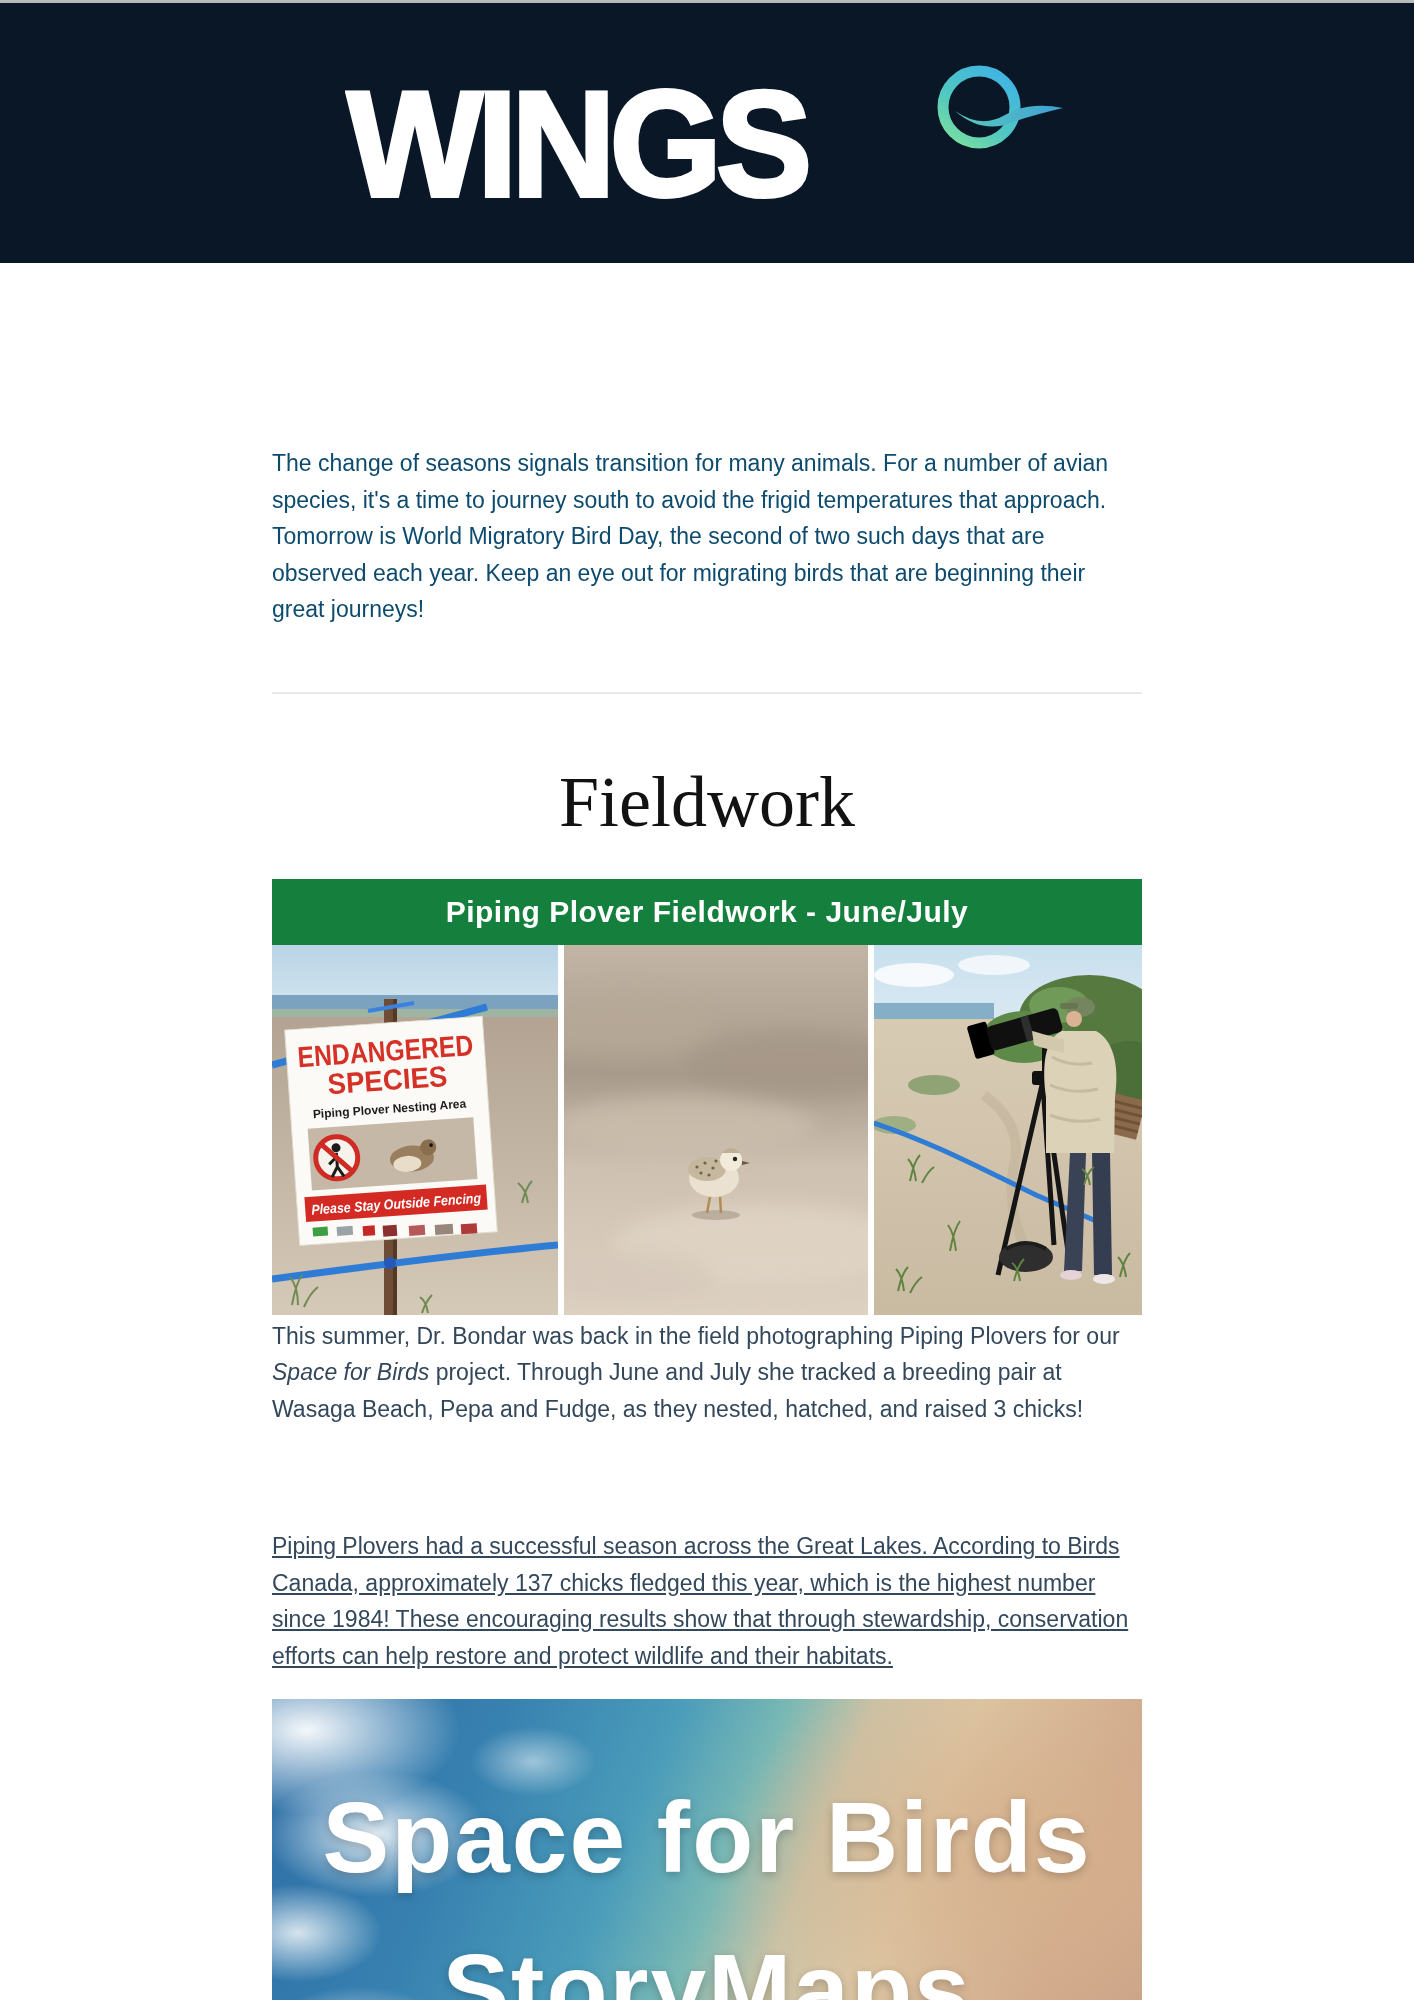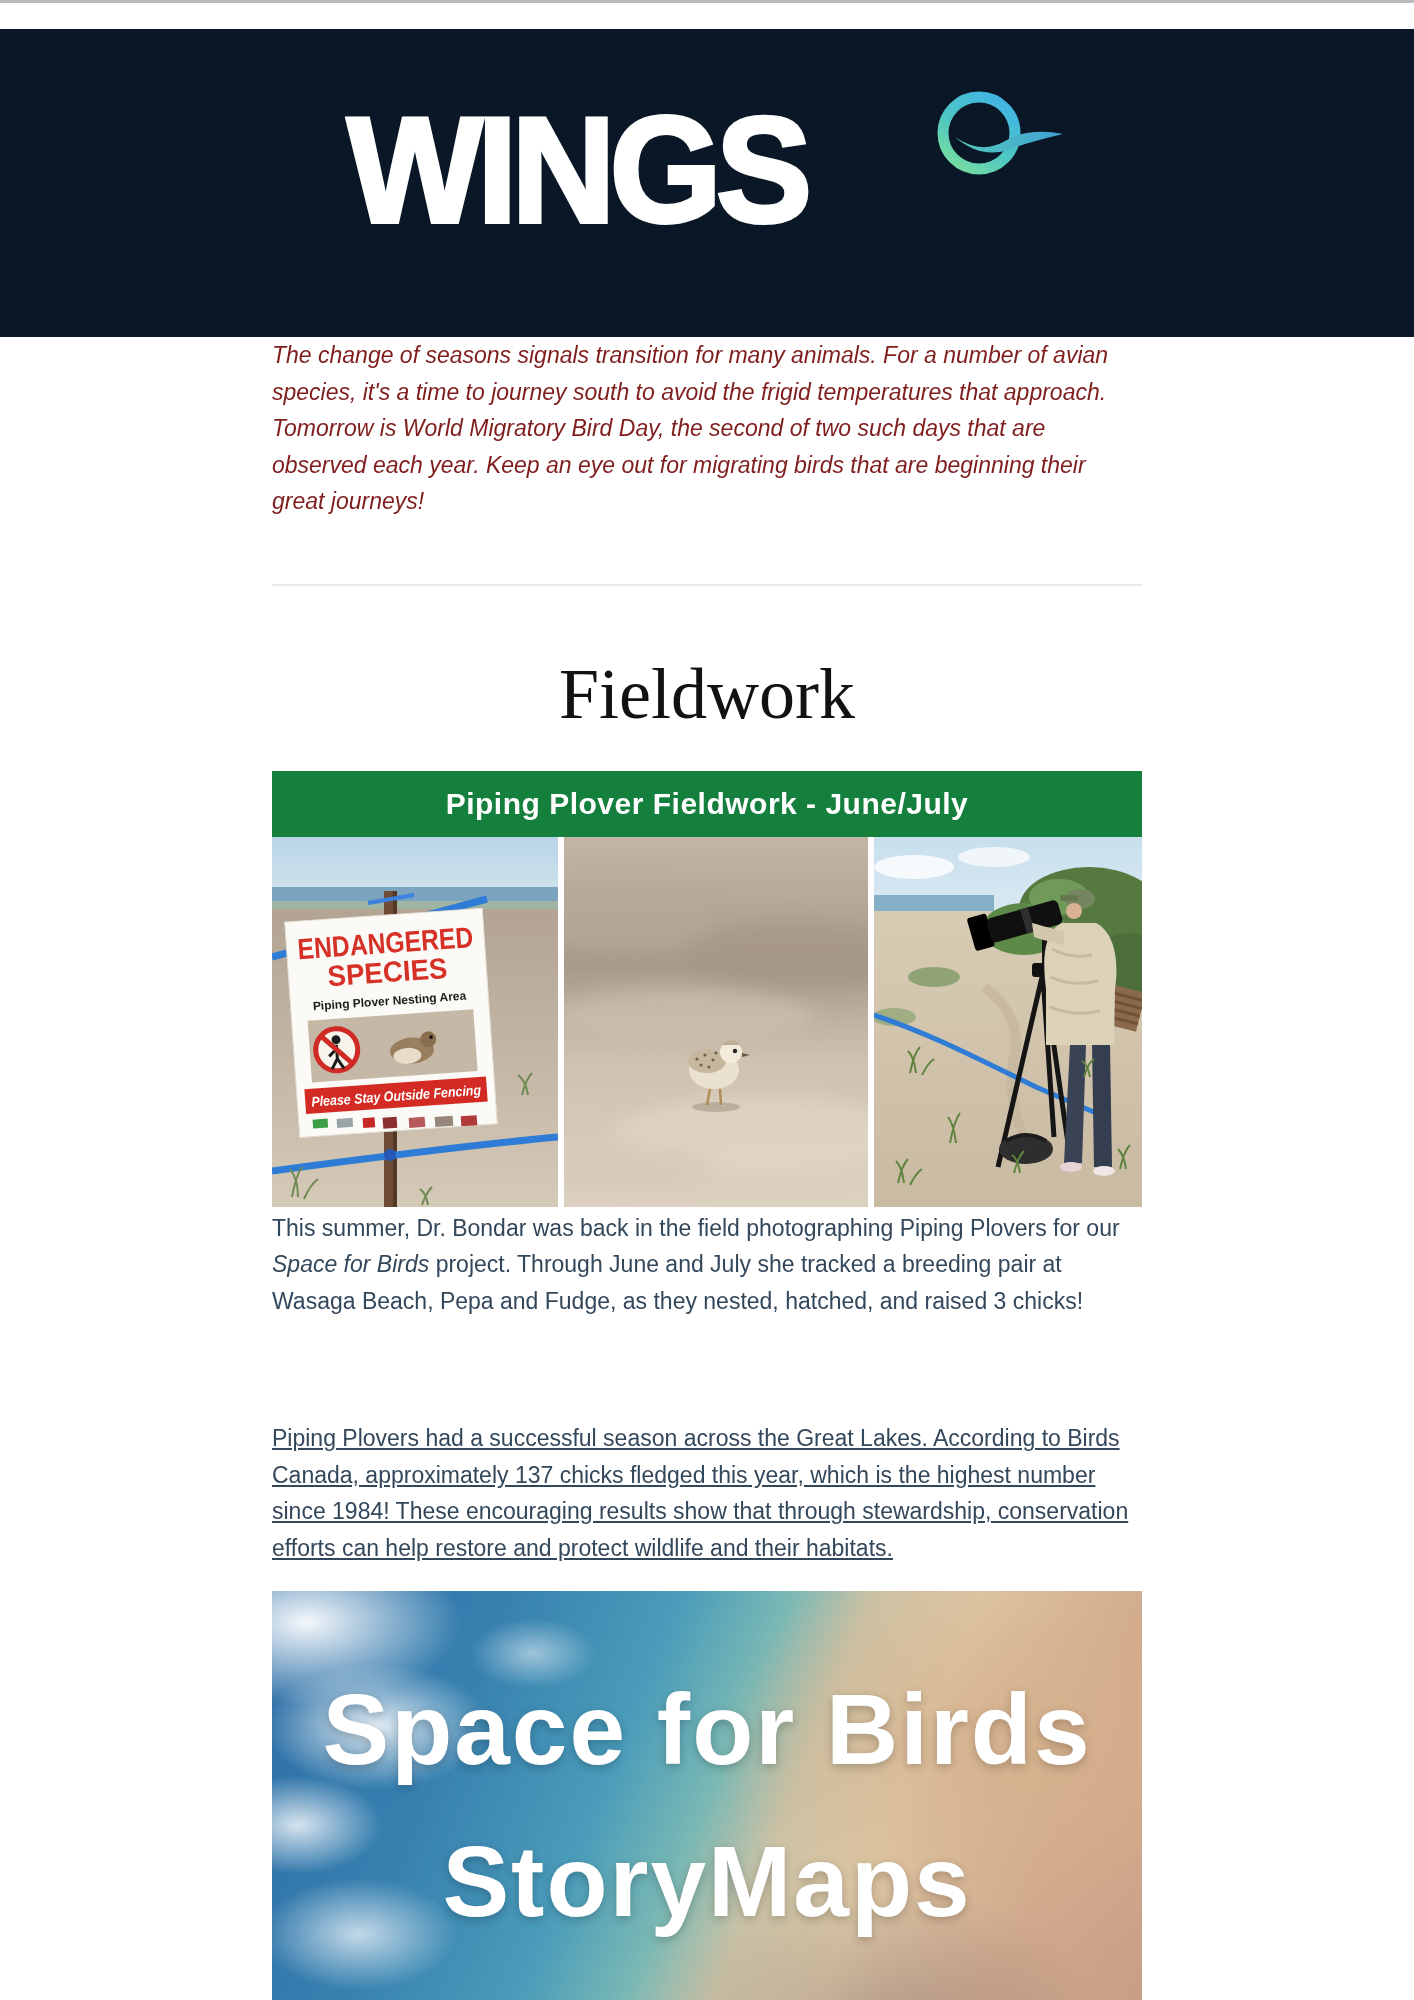--- a/index.html
+++ b/index.html
@@ -1,29 +1,29 @@
 <!DOCTYPE html>
 <html><head>
 <meta charset="utf-8">
 <style>
   html,body{margin:0;padding:0;background:#ffffff;}
   .page{width:1414px;height:2000px;overflow:hidden;background:#fff;position:relative;margin:0 auto;
         font-family:"Liberation Sans","DejaVu Sans",sans-serif;}
   .top-strip{height:3px;background:#b7babf;}
   
-  .header{height:308px;background:#0a1727;position:relative;margin-top:26px;}
+  .header{height:260px;background:#0a1727;position:relative;}
   .logo-wrap{position:absolute;left:50%;top:0;transform:translateX(-50%);width:740px;height:240px;}
   .wings{position:absolute;left:10px;top:66px;color:#fff;font-weight:700;font-size:150px;line-height:1;
          letter-spacing:-6px;transform:scaleX(.96);transform-origin:left center;
          -webkit-text-stroke:4px #ffffff;}
   .bird{position:absolute;right:8px;top:52px;width:132px;height:104px;}
   
   .main{width:870px;margin:0 auto;}
   p{margin:0;font-size:23px;line-height:36.5px;}
-  .intro{color:#7f1d1d;font-style:italic;}
+  .intro{margin-top:182px;color:#0c4a6e;}
   .rule{margin:64px 0 0;border:none;border-top:2px solid #e9e9e9;height:0;}
   .section-title{margin:70px 0 0;font-family:"Liberation Serif","DejaVu Serif",serif;font-weight:400;
                  font-size:72px;line-height:76px;text-align:center;color:#121212;letter-spacing:0;}
   
   .figure1{margin-top:39px;}
   .banner{height:66px;background:#15803d;display:flex;align-items:center;justify-content:center;}
   .banner span{color:#fff;font-weight:700;font-size:30px;letter-spacing:.5px;}
   .photos{display:grid;grid-template-columns:286px 304px 268px;gap:6px;height:370px;background:#fff;}
   .photos svg{display:block;width:100%;height:370px;}
   .body-text{color:#33475b;}

